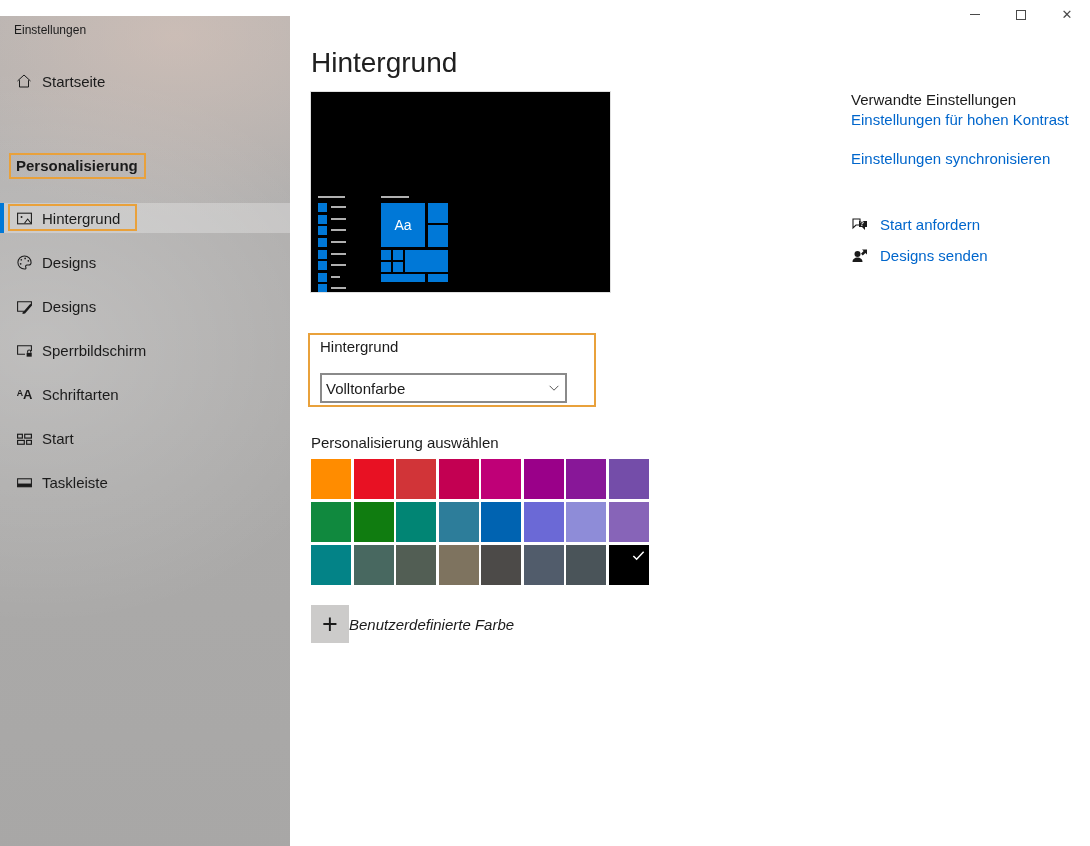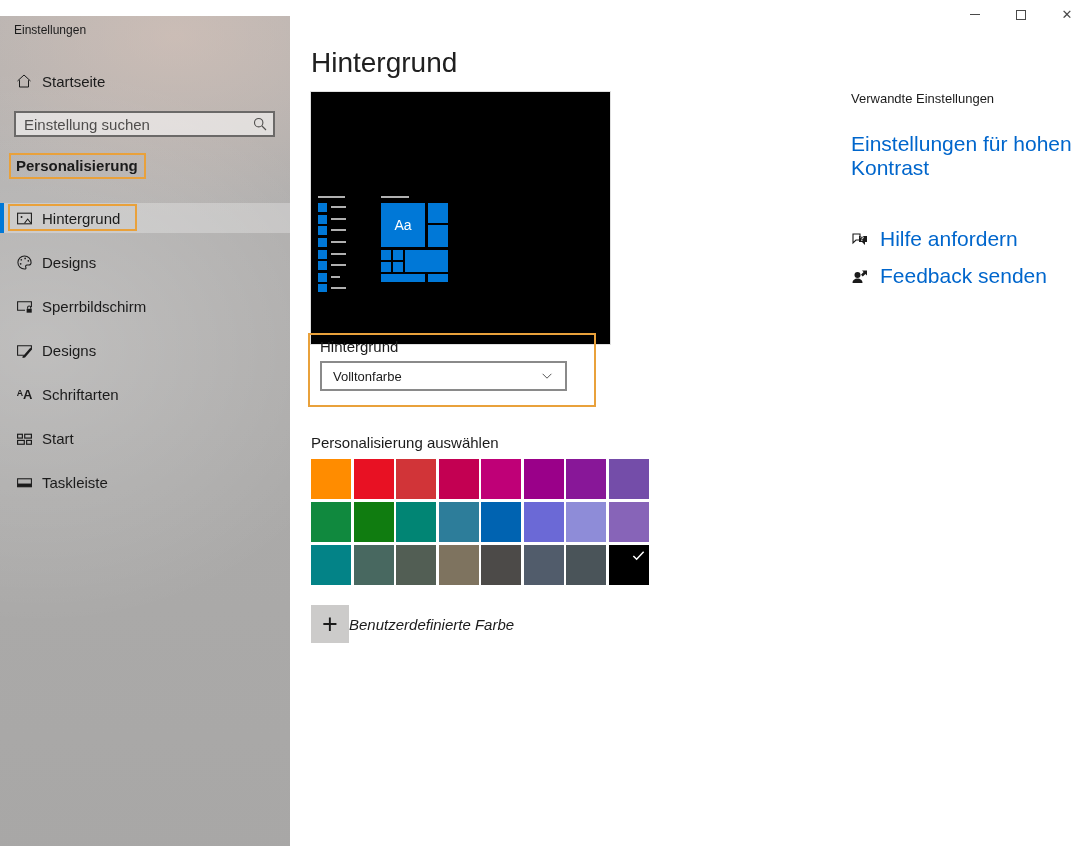--- a/index.html
+++ b/index.html
@@ -44,46 +44,46 @@
 
   .caption-controls { position:absolute; top:0; right:0; display:flex; height:29px; }
   .cap-btn { width:46px; height:29px; display:flex; align-items:center; justify-content:center; color:#4a4a4a; }
   .glyph-min { width:10px; height:1px; background:#4a4a4a; display:block; }
   .glyph-max { width:10px; height:10px; border:1px solid #4a4a4a; display:block; }
   .glyph-close { font-size:13px; line-height:1; }
 
   .page-title { position:absolute; left:21px; top:47px; font-size:28px; font-weight:300; color:#202020; }
 
   
-  .preview { position:absolute; left:21px; top:92px; width:299px; height:252px; background:#000; box-shadow:0 0 0 1px rgba(0,0,0,.12); }
+  .preview { position:absolute; left:21px; top:92px; width:299px; height:200px; background:#000; box-shadow:0 0 0 1px rgba(0,0,0,.12); }
   .pv { position:absolute; background:var(--tile); }
   .pv-line { position:absolute; height:2px; background:#b0b0b0; }
   .pv-big { display:flex; align-items:center; justify-content:center; color:#fff; font-size:14px; }
 
   
   .bg-group { position:absolute; left:18px; top:333px; width:288px; height:74px; border:2px solid var(--annotation); }
   .bg-label { position:absolute; left:10px; top:3px; font-size:15px; }
-  .dropdown { position:absolute; left:10px; top:26px; width:247px; height:30px; border:2px solid #8a8a8a; background:#fff;
-    display:flex; align-items:center; padding:0 11px; font-size:13px; cursor:default; }
+  .dropdown { position:absolute; left:10px; top:38px; width:247px; height:30px; border:2px solid #8a8a8a; background:#fff;
+    display:flex; align-items:center; padding:0 4px; font-size:15px; cursor:default; }
   .dropdown .chev { margin-left:auto; width:14px; height:14px; color:#4f4f4f; }
 
   .color-label { position:absolute; left:21px; top:434px; font-size:15px; }
   .color-grid { position:absolute; left:21px; top:459px; display:grid; grid-template-columns:repeat(8,40px); grid-auto-rows:40px; gap:3px 2.5px; }
   .swatch { position:relative; width:40px; height:40px; }
   .swatch svg { position:absolute; top:3px; right:3px; }
 
   .custom-color { position:absolute; left:21px; top:605px; display:flex; align-items:center; }
   .custom-btn { width:38px; height:38px; background:#cccbca; display:flex; align-items:center; justify-content:center;
     font-size:27px; font-weight:200; color:#1b1b1b; line-height:1; }
   .custom-lbl { margin-left:0; font-size:15px;font-style:italic; }
 
   
   .related { position:absolute; left:561px; top:91px; width:235px; }
-  .related-header { font-size:13px; font-weight:400; margin-bottom:26px; }
-  a.link { color:var(--link); text-decoration:none; font-size:21px; display:inline-block; cursor:pointer; }
+  .related-header { font-size:15px; font-weight:400; margin-bottom:3px; }
+  a.link { color:var(--link); text-decoration:none; font-size:15px; display:inline-block; cursor:pointer; }
   .rel-link1 { margin-bottom:21px; }
   .rel-link2 { margin-bottom:0; }
   .help-block { margin-top:47px; }
   .help-row { display:flex; align-items:center; margin-bottom:13px; }
   .help-row .icon { width:18px; height:18px; margin-right:11px; color:#1b1b1b; display:flex; align-items:center; justify-content:center; }
 </style>
 </head>
 <body>
 
 <div class="window">
@@ -94,29 +94,20 @@
     <div class="side-row" style="top:50px;">
       <span class="icon">
         <svg viewBox="0 0 16 16" width="16" height="16" fill="none" stroke="currentColor" stroke-width="1">
           <path d="M1.5 8 L8 2 L14.5 8"></path>
             <path d="M3.5 7.2 V14 h9 V7.2"></path>
         </svg>
       </span>
       <span class="lbl">Startseite</span>
     </div>
 
-    <div class="search-wrap">
-      <input class="search-input" type="text" placeholder="Einstellung suchen" style="">
-      <span class="search-icon">
-        <svg viewBox="0 0 16 16" width="16" height="16" fill="none" stroke="currentColor" stroke-width="1.1">
-          <circle cx="6.7" cy="6.7" r="4.2"></circle>
-            <path d="M10 10 L14 14"></path>
-        </svg>
-      </span>
-    </div>
 
     <div class="section-header">Personalisierung</div>
 
     <div class="nav">
 
       <div class="nav-item selected">
         <span class="accent-bar"></span>
         <span class="focus-box"></span>
         <span class="icon">
           <svg viewBox="0 0 16 16" width="17" height="17" fill="none" stroke="currentColor" stroke-width="1">
@@ -137,36 +128,36 @@
             <circle cx="11.6" cy="6.4" r="0.8" fill="currentColor" stroke="none"></circle>
             <circle cx="4.4" cy="9.2" r="0.8" fill="currentColor" stroke="none"></circle>
           </svg>
         </span>
         <span class="lbl">Designs</span>
       </div>
 
       <div class="nav-item">
         <span class="icon">
           <svg viewBox="0 0 16 16" width="17" height="17" fill="none" stroke="currentColor" stroke-width="1">
+            <path d="M14.5 7 V3.5 h-13 v9 h6"></path>
+            <path d="M6.5 13.5 L13.5 5.5 L15 7 L8.5 14.5 L6 15 Z" fill="currentColor" stroke="none"></path>
+          </svg>
+        </span>
+        <span class="lbl">Designs</span>
+      </div>
+
+      <div class="nav-item">
+        <span class="icon">
+          <svg viewBox="0 0 16 16" width="17" height="17" fill="none" stroke="currentColor" stroke-width="1">
             <path d="M14.5 8.5 V3.5 h-13 v8 h7"></path>
             <rect x="10" y="10.2" width="4.8" height="3.6" fill="currentColor" stroke="none"></rect>
             <path d="M10.9 10.2 v-1.1 a1.5 1.5 0 0 1 3 0 v1.1"></path>
           </svg>
         </span>
         <span class="lbl">Sperrbildschirm</span>
-      </div>
-
-      <div class="nav-item">
-        <span class="icon">
-          <svg viewBox="0 0 16 16" width="17" height="17" fill="none" stroke="currentColor" stroke-width="1">
-            <path d="M14.5 7 V3.5 h-13 v9 h6"></path>
-            <path d="M6.5 13.5 L13.5 5.5 L15 7 L8.5 14.5 L6 15 Z" fill="currentColor" stroke="none"></path>
-          </svg>
-        </span>
-        <span class="lbl">Designs</span>
       </div>
 
       <div class="nav-item">
         <span class="icon fonts-glyph">ᴬA</span>
         <span class="lbl">Schriftarten</span>
       </div>
 
       <div class="nav-item">
         <span class="icon">
           <svg viewBox="0 0 16 16" width="17" height="17" fill="none" stroke="currentColor" stroke-width="1.1">
@@ -289,39 +280,40 @@
     <div class="custom-color">
       <div class="custom-btn">
         <span>+</span>
       </div>
       <span class="custom-lbl">Benutzerdefinierte Farbe</span>
     </div>
 
     <div class="related">
       <div class="related-header">Verwandte Einstellungen</div>
       <div class="rel-link1"><a class="link">Einstellungen für hohen Kontrast</a></div>
+      <div class="rel-link2"><a class="link">Einstellungen synchronisieren</a></div>
 
       <div class="help-block">
         <div class="help-row">
           <span class="icon">
             <svg viewBox="0 0 18 18" width="18" height="18">
               <path d="M2 4 h7 v6 h-4 l-3 3 Z" fill="none" stroke="currentColor" stroke-width="1.1"></path>
               <path d="M8 6 h8 v6 h-2 v3 l-3-3 h-3 Z" fill="currentColor"></path>
               <text x="11" y="11.4" font-size="6.5" fill="#fff" font-family="inherit" font-weight="bold" text-anchor="middle">?</text>
             </svg>
           </span>
-          <a class="link">Hilfe anfordern</a>
+          <a class="link">Start anfordern</a>
         </div>
         <div class="help-row">
           <span class="icon">
             <svg viewBox="0 0 18 18" width="18" height="18" fill="currentColor">
               <circle cx="6.5" cy="8" r="3"></circle>
               <path d="M1.5 16 c0-3 2.3-4.6 5-4.6 s5 1.6 5 4.6 Z"></path>
               <path d="M11 3.5 h5 v5 l-1.6-1.6 -2.6 2.6 -1.8-1.8 2.6-2.6 Z"></path>
             </svg>
           </span>
-          <a class="link">Feedback senden</a>
+          <a class="link">Designs senden</a>
         </div>
       </div>
     </div>
 
   </div>
 </div>
 
 </body></html>

